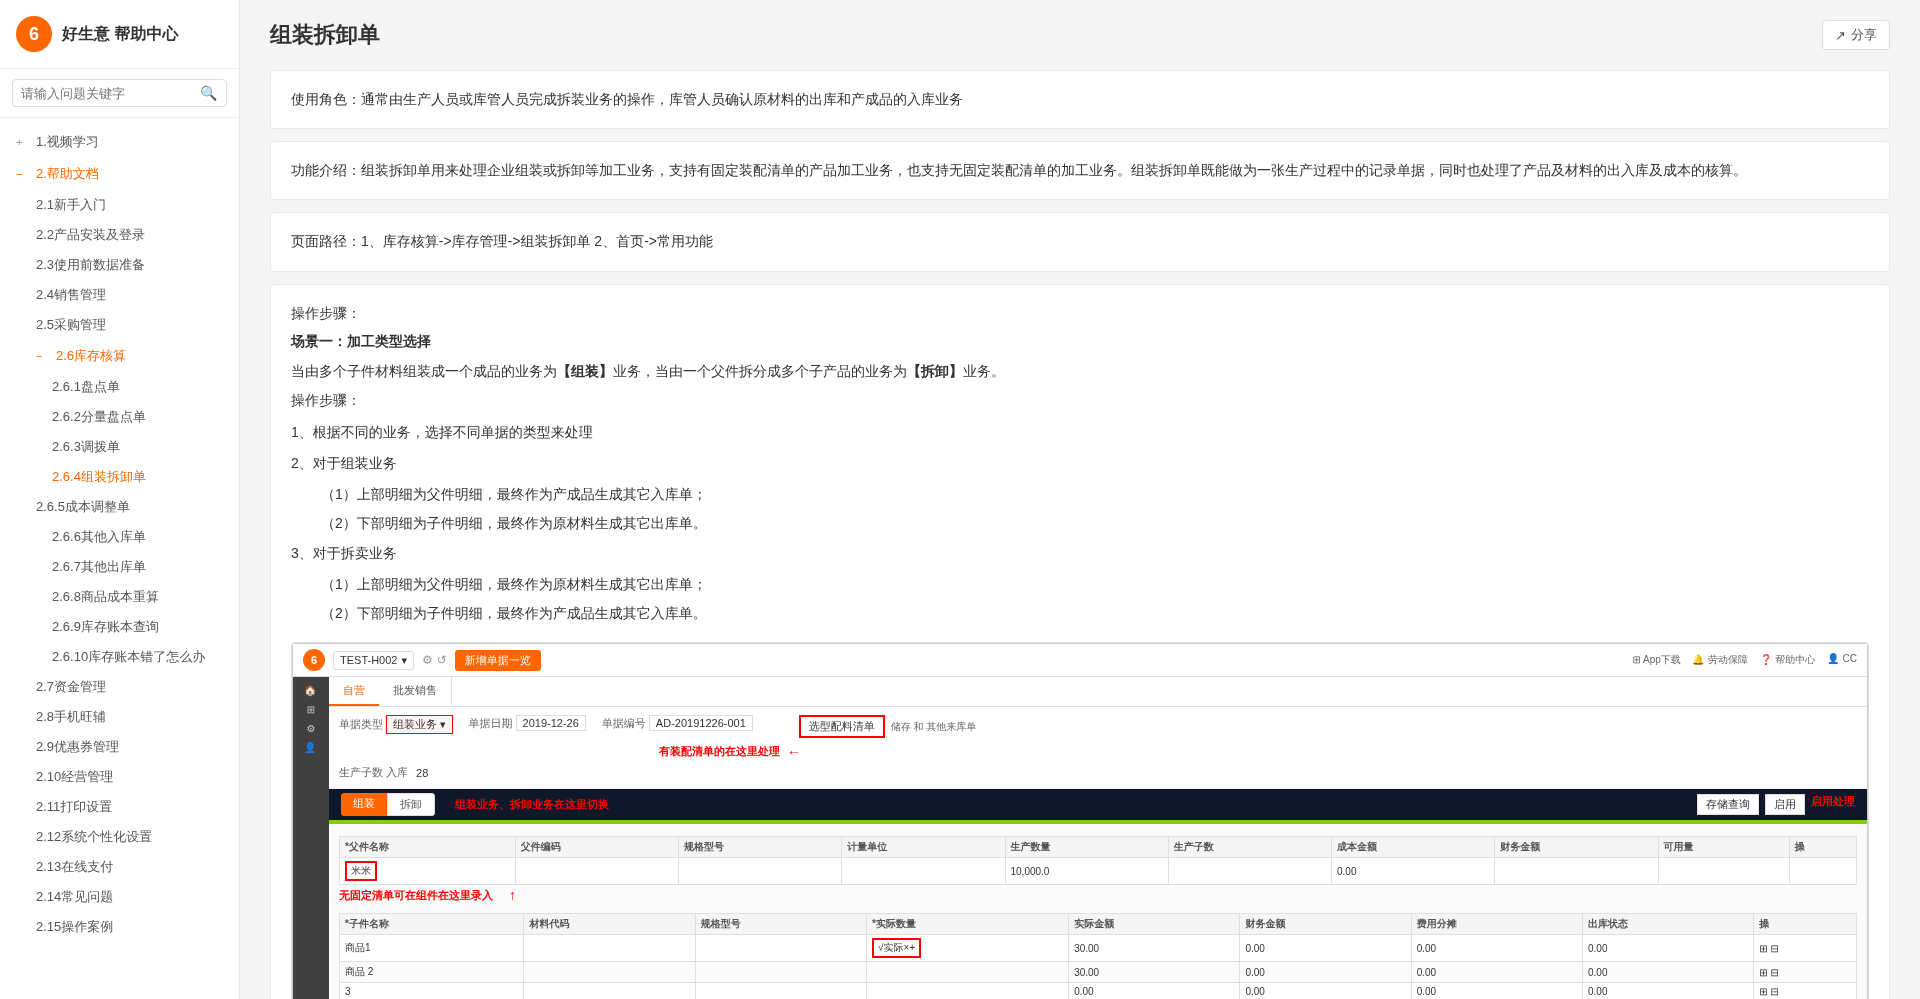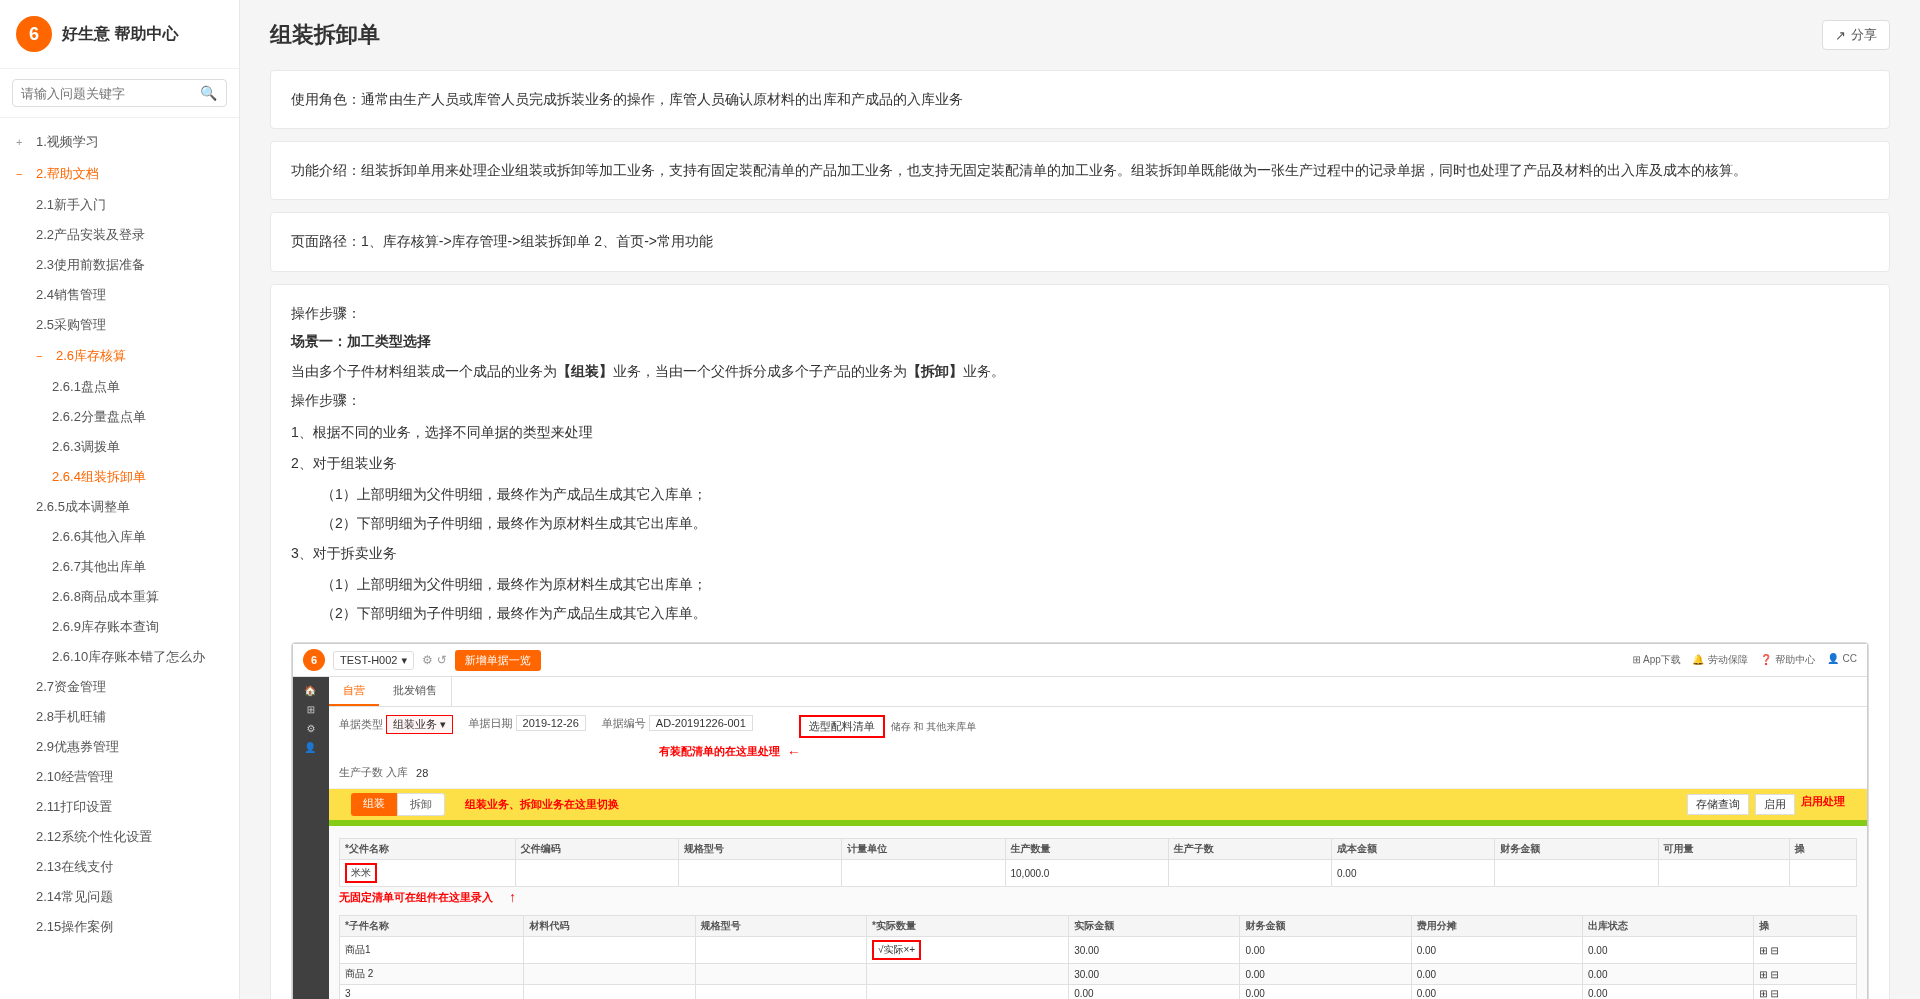--- a/index.html
+++ b/index.html
@@ -438,21 +438,21 @@
                 <span style="color:red; font-size:11px; font-weight:bold;">有装配清单的在这里处理</span>
                 <span style="color:red; font-size:14px; margin-left:4px;">←</span>
               </div>
 
               <div style="display:flex; align-items:center; gap:8px; margin-top:6px; font-size:11px;">
                 <span style="color:#666;">生产子数 入库</span>
                 <span style="color:#333; font-size:11px;">28</span>
               </div>
             </div>
 
-            <div style="display:flex; align-items:center; padding:4px 22px; background:#fde047; border-bottom:6px solid #84cc16; position:relative;">
+            <div style="display:flex; align-items:center; padding:4px 12px; background:#0f172a; border-bottom:4px solid #84cc16; position:relative;">
               <div style="display:flex; gap:0;">
                 <div style="background:#f60; color:#fff; padding:3px 12px; font-size:11px; border-radius:3px 0 0 3px; cursor:pointer;">组装</div>
                 <div style="background:#fff; border:1px solid #ddd; color:#555; padding:3px 12px; font-size:11px; border-radius:0 3px 3px 0; cursor:pointer;">拆卸</div>
               </div>
               <span style="color:red; font-size:11px; font-weight:bold; margin-left:20px;">组装业务、拆卸业务在这里切换</span>
 
               <div style="margin-left:auto; display:flex; align-items:flex-start; gap:6px;">
                 <div style="border:1px solid #ddd; padding:2px 8px; font-size:11px; background:#fff; cursor:pointer;">存储查询</div>
                 <div style="border:1px solid #ddd; padding:2px 8px; font-size:11px; background:#fff; cursor:pointer;">启用</div>
                 <span style="color:red; font-size:11px; font-weight:bold;">启用处理</span>

